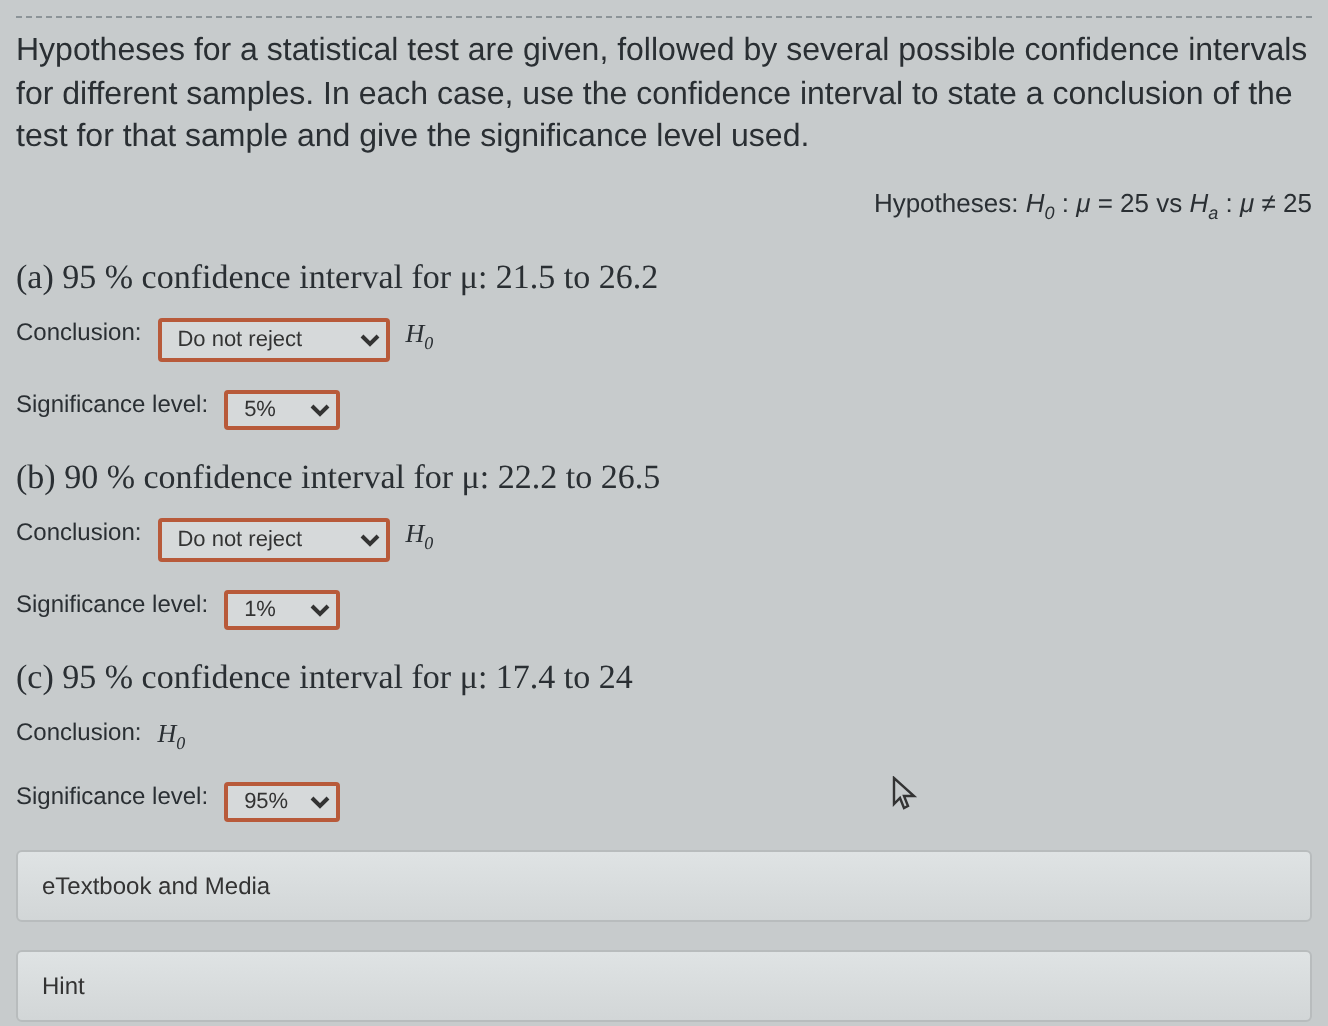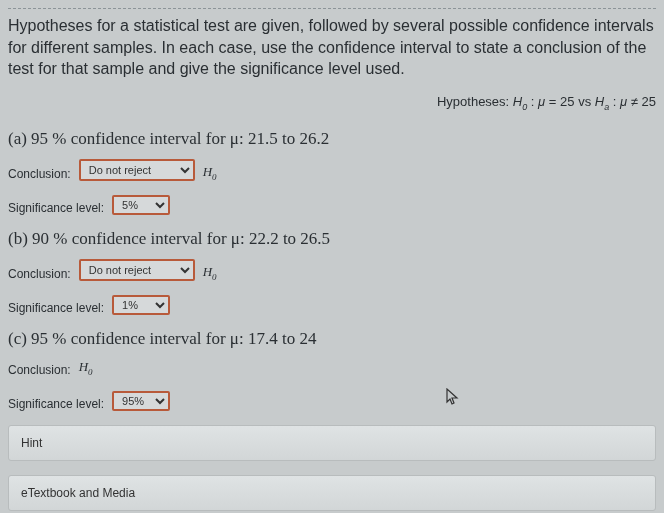--- a/index.html
+++ b/index.html
@@ -11,21 +11,21 @@
     width: 664px;
     box-sizing: border-box;
     font-size: 12px;
   }
   .top-rule { border-top: 1px dashed #8c9498; margin-bottom: 6px; }
   .intro { font-size: 16px; line-height: 1.35; margin-bottom: 14px; }
   .hyp { text-align: right; font-size: 13px; margin: 10px 0 18px; }
   .hyp .sub { font-size: 9px; vertical-align: sub; }
   .hyp em { font-style: italic; }
   .part { margin: 12px 0 8px; font-size: 17px; font-family: Liberation Serif, serif; }
-  .row { display: flex; align-items: flex-end; gap: 8px; margin: 10px 0 14px; }
+  .row { display: flex; align-items: flex-start; gap: 8px; margin: 10px 0 14px; }
   .row-label { font-size: 12px; }
   select.conclusion {
     border: 2px solid #b85a3a;
     border-radius: 2px;
     background: #d6d9da;
     font-size: 11px;
     padding: 2px 4px;
     width: 116px;
     color: #333;
   }
@@ -109,24 +109,24 @@
 <div class="row">
   <span class="row-label">Conclusion:</span>
   <span class="h0"><span>H</span><span class="sub">0</span></span>
 </div>
 <div class="row">
   <span class="row-label">Significance level:</span>
   <select class="sig"><option value="1%">1%</option><option value="5%">5%</option><option value="10%">10%</option><option value="90%">90%</option><option value="95%" selected="">95%</option><option value="99%">99%</option></select>
 </div>
 
 <div class="footer-bar">
-  <span>Hint</span>
+  <span>eTextbook and Media</span>
 </div>
 <div class="footer-bar">
-  <span>eTextbook and Media</span>
+  <span>Hint</span>
 </div>
 
 <div class="cursor">
   <svg width="14" height="18" viewBox="0 0 14 18">
         <path d="M1 1 L1 14 L4 11 L6 16 L8 15 L6 10 L11 10 Z" fill="none" stroke="#333" stroke-width="1.2"></path>
       </svg>
 </div>
 
 </div>
 

